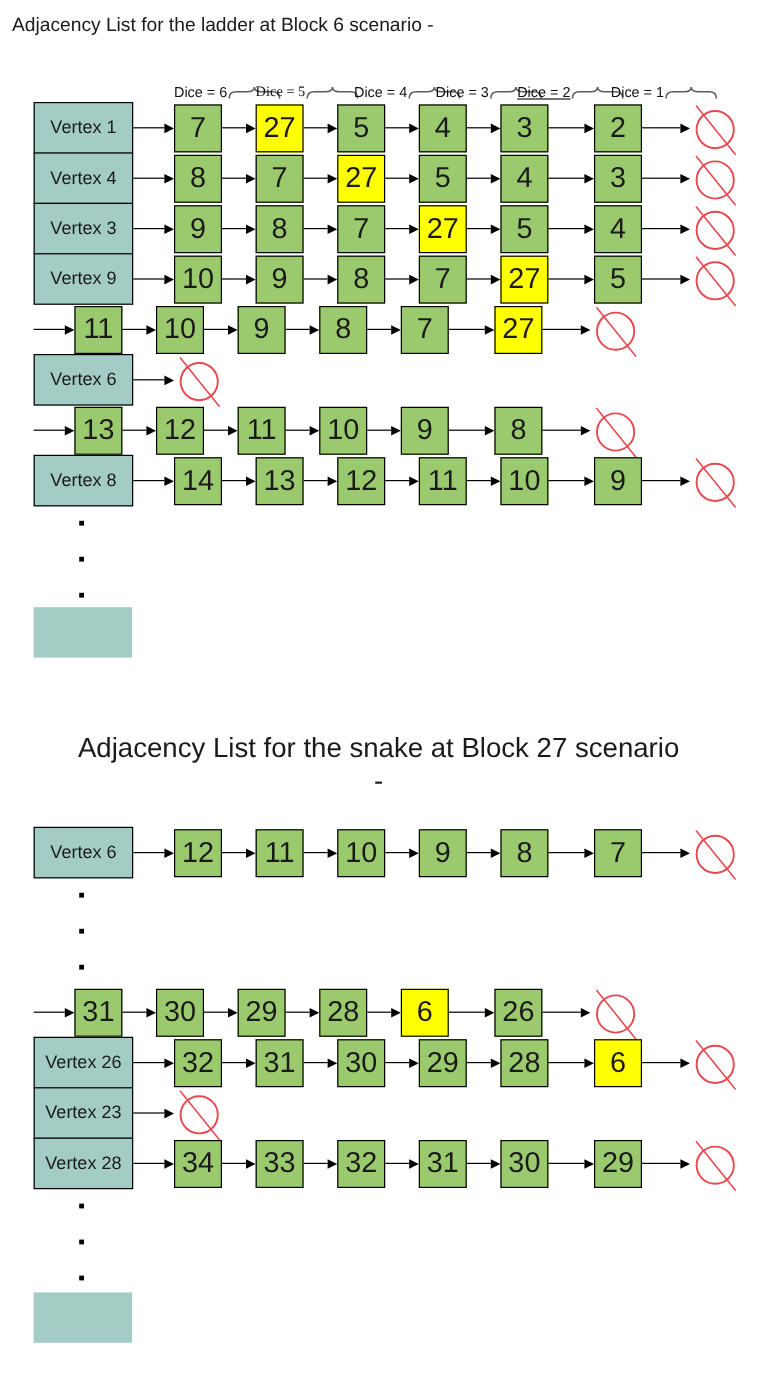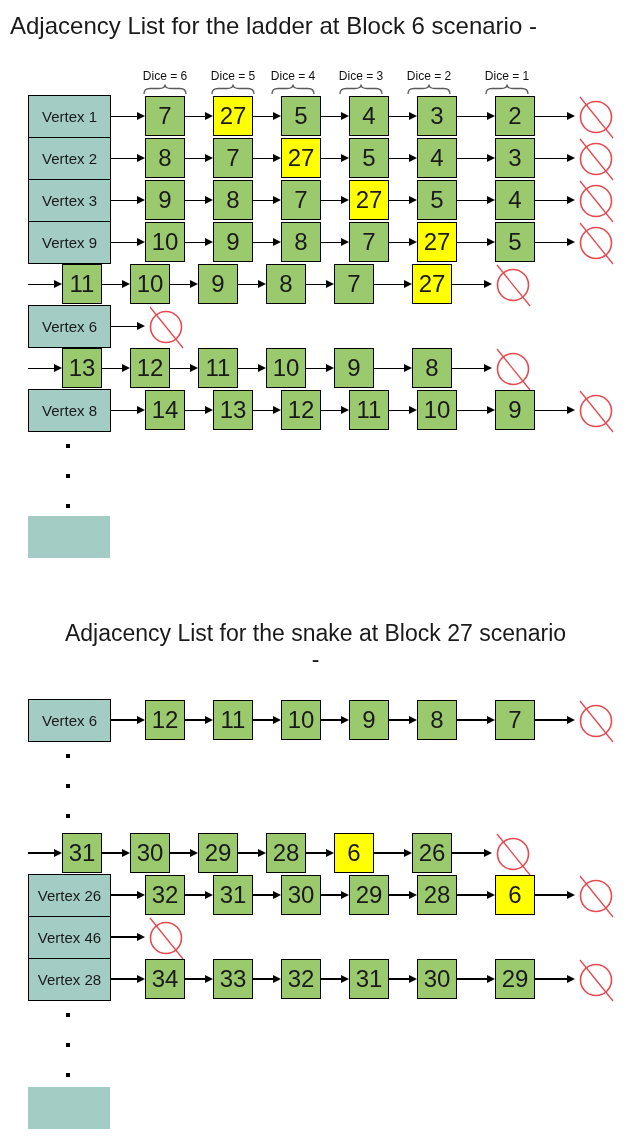--- a/index.html
+++ b/index.html
@@ -7,29 +7,29 @@
     position:relative;
     width:631px;height:1148px;
     background:#fff;
     font-family:"Liberation Sans","DejaVu Sans",sans-serif;
     color:var(--ink,#1a1a1a);
     overflow:hidden;
   }
   .section{position:relative;}
   .title{font-weight:normal;}
   .sec-ladder{padding-top:12px;}
-  .sec-ladder .title{margin-left:10px;font-size:24px;line-height:1.2;text-align:left;}
+  .sec-ladder .title{margin-left:10px;font-size:16px;line-height:1.2;text-align:left;}
   .sec-snake .title{margin-top:62px;margin-bottom:26px;font-size:23px;line-height:1.15;text-align:center;}
   .title-line{white-space:nowrap;}
   .sec-snake .title-line{white-space:normal;}
 
   
   .dice-header{display:flex;align-items:flex-end;margin-left:28px;margin-top:26px;height:28px;}
   .dice-spacer{width:117px;flex:none;}
-  .dice-cell{width:40px;flex:none;display:flex;flex-direction:column;align-items:center;}
+  .dice-cell{width:40px;flex:none;display:flex;flex-direction:row;align-items:center;}
   .dice-label{font-size:12px;white-space:nowrap;margin-bottom:1px;color:#111;}
   .brace{color:var(--brace,#5a5a5a);height:11px;}
   .brace svg{display:block;}
 
   
   .row{display:flex;align-items:center;margin-left:28px;height:43px;}
   .row.attached{margin-top:-1px;}
   .row.gap-top{margin-top:14px;}
   .vertex-box{
     width:83px;height:43px;flex:none;box-sizing:border-box;
@@ -72,21 +72,21 @@
       <div class="dice-header">
         <span class="dice-spacer"></span>
         <div class="dice-cell" style="margin-right: 28px;">
           <div class="dice-label">Dice = 6</div>
           <span class="brace">
             <svg width="46" height="11" viewBox="0 0 46 11">
               <path d="M2,10 Q2,4.5 8,4.5 L17,4.5 Q23,4.5 23,0.5 Q23,4.5 29,4.5 L38,4.5 Q44,4.5 44,10" fill="none" stroke="currentColor" stroke-width="1.3"></path>
             </svg>
           </span>
         </div>
-        <div class="dice-cell" style="margin-right: 20px;">
+        <div class="dice-cell" style="margin-right: 42px; font-family: Liberation Serif, serif;">
           <div class="dice-label">Dice = 5</div>
           <span class="brace">
             <svg width="46" height="11" viewBox="0 0 46 11">
               <path d="M2,10 Q2,4.5 8,4.5 L17,4.5 Q23,4.5 23,0.5 Q23,4.5 29,4.5 L38,4.5 Q44,4.5 44,10" fill="none" stroke="currentColor" stroke-width="1.3"></path>
             </svg>
           </span>
         </div>
         <div class="dice-cell" style="margin-right: 28px;">
           <div class="dice-label">Dice = 4</div>
           <span class="brace">
@@ -96,21 +96,21 @@
           </span>
         </div>
         <div class="dice-cell" style="margin-right: 28px;">
           <div class="dice-label">Dice = 3</div>
           <span class="brace">
             <svg width="46" height="11" viewBox="0 0 46 11">
               <path d="M2,10 Q2,4.5 8,4.5 L17,4.5 Q23,4.5 23,0.5 Q23,4.5 29,4.5 L38,4.5 Q44,4.5 44,10" fill="none" stroke="currentColor" stroke-width="1.3"></path>
             </svg>
           </span>
         </div>
-        <div class="dice-cell" style="margin-right: 38px;">
+        <div class="dice-cell" style="margin-right: 38px; text-decoration: underline;">
           <div class="dice-label">Dice = 2</div>
           <span class="brace">
             <svg width="46" height="11" viewBox="0 0 46 11">
               <path d="M2,10 Q2,4.5 8,4.5 L17,4.5 Q23,4.5 23,0.5 Q23,4.5 29,4.5 L38,4.5 Q44,4.5 44,10" fill="none" stroke="currentColor" stroke-width="1.3"></path>
             </svg>
           </span>
         </div>
         <div class="dice-cell">
           <div class="dice-label">Dice = 1</div>
           <span class="brace">
@@ -172,21 +172,21 @@
         </span>
         <span class="null-icon">
           <svg width="42" height="46" viewBox="0 0 42 46">
             <circle cx="21" cy="23" r="15.5" fill="none" stroke="currentColor" stroke-width="1.6"></circle>
             <line x1="5" y1="3" x2="38" y2="44" stroke="currentColor" stroke-width="1.3"></line>
           </svg>
         </span>
       </div>
       <div class="row attached">
         <div class="vertex-box">
-          <span class="vertex-label">Vertex 2</span>
+          <span class="vertex-label">Vertex 4</span>
         </div>
         <span class="arrow" style="width: 34px;">
           <span class="shaft"></span>
           <span class="head"></span>
         </span>
         <div class="node">
           <span class="node-value">8</span>
         </div>
         <span class="arrow" style="width: 28px;">
           <span class="shaft"></span>
@@ -708,21 +708,21 @@
         </span>
         <span class="null-icon">
           <svg width="42" height="46" viewBox="0 0 42 46">
             <circle cx="21" cy="23" r="15.5" fill="none" stroke="currentColor" stroke-width="1.6"></circle>
             <line x1="5" y1="3" x2="38" y2="44" stroke="currentColor" stroke-width="1.3"></line>
           </svg>
         </span>
       </div>
       <div class="row attached">
         <div class="vertex-box">
-          <span class="vertex-label">Vertex 46</span>
+          <span class="vertex-label">Vertex 23</span>
         </div>
         <span class="arrow" style="width: 34px;">
           <span class="shaft"></span>
           <span class="head"></span>
         </span>
         <span class="null-icon">
           <svg width="42" height="46" viewBox="0 0 42 46">
             <circle cx="21" cy="23" r="15.5" fill="none" stroke="currentColor" stroke-width="1.6"></circle>
             <line x1="5" y1="3" x2="38" y2="44" stroke="currentColor" stroke-width="1.3"></line>
           </svg>

